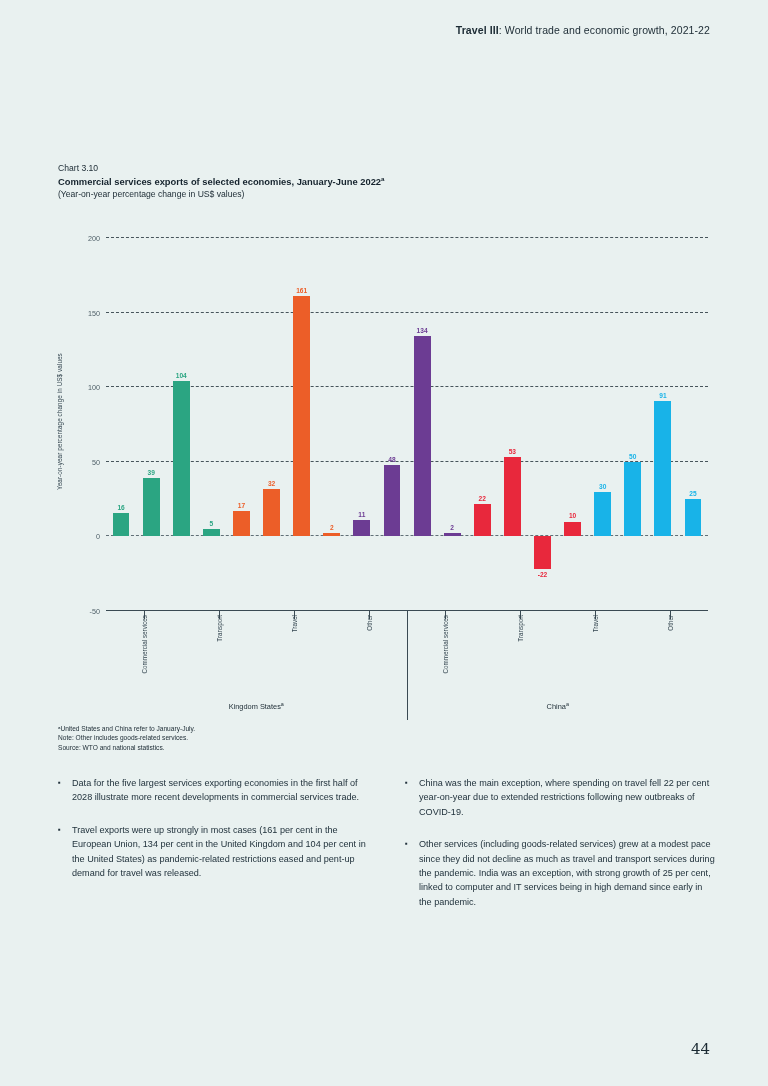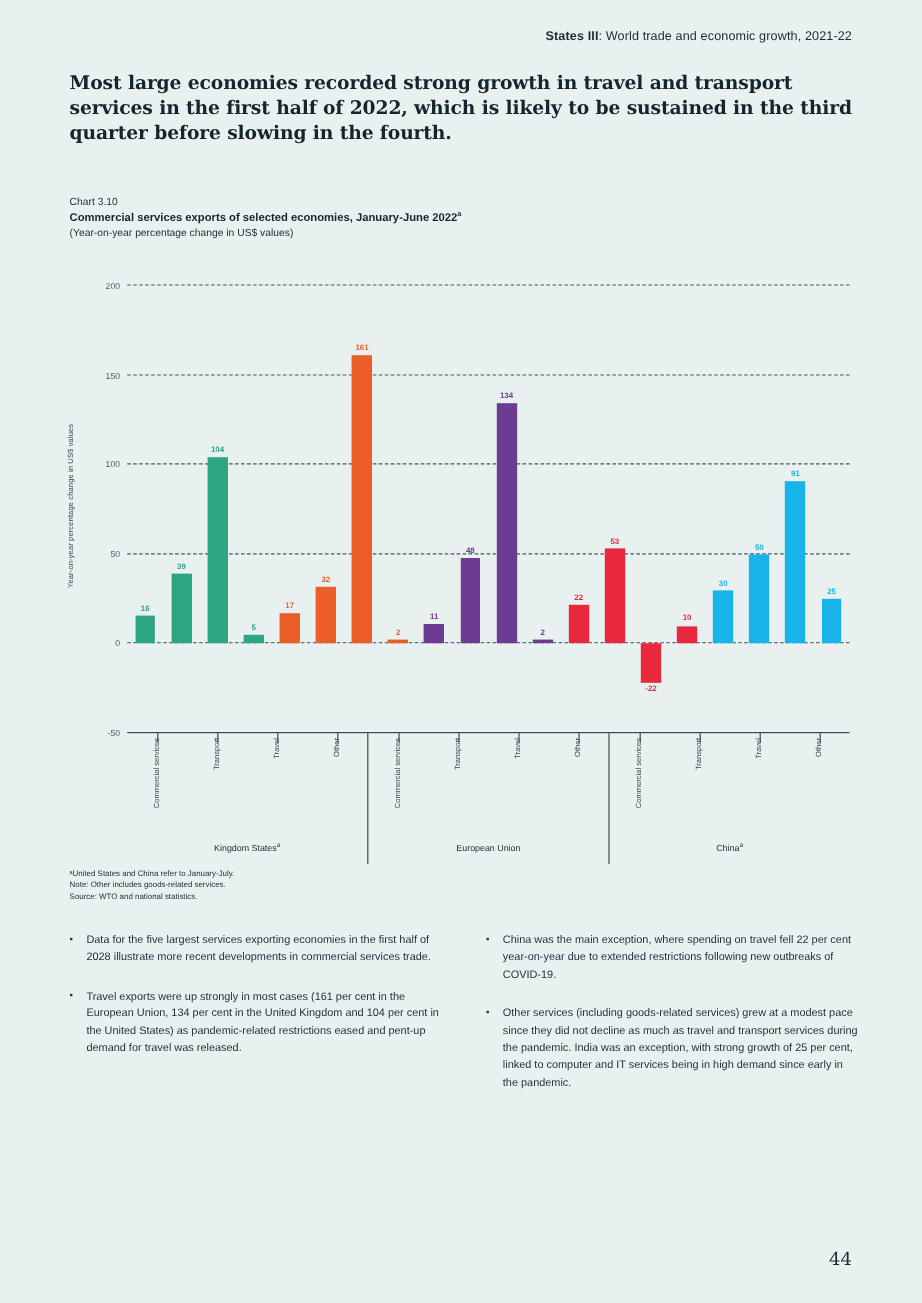--- a/index.html
+++ b/index.html
@@ -118,24 +118,23 @@
     font-family:"DejaVu Serif", serif;
     font-size:15px;color:#1b2a33;
   }
 </style>
 </head>
 <body>
 
 <div class="page">
 
   <div class="runhead">
-    <b>States III</b><span>: World trade and economic growth, 2021-22</span>
+    <b>Travel III</b><span>: World trade and economic growth, 2021-22</span>
   </div>
 
-  <div class="headline">Most large economies recorded strong growth in travel and transport services in the first half of 2022, which is likely to be sustained in the third quarter before slowing in the fourth.</div>
 
   <div class="chart-no">Chart 3.10</div>
   <div class="chart-title"><span>Commercial services exports of selected economies, January-June 2022</span><sup>a</sup></div>
   <div class="chart-sub">(Year-on-year percentage change in US$ values)</div>
 
   <div class="chart">
     <div class="ylabel">Year-on-year percentage change in US$ values</div>
     <div class="plot" id="plot">
       <div id="gridlines">
           <div class="gridline zero" style="bottom: 20%;">
@@ -280,39 +279,20 @@
             <div class="catlabel">Transport</div>
           </div>
           <div class="axiscell">
             <div class="axistick"></div>
             <div class="catlabel">Travel</div>
           </div>
           <div class="axiscell">
             <div class="axistick"></div>
             <div class="catlabel">Other</div>
           </div>
-          <div class="grouplabel"><span>European Union</span></div>
-        </div>
-        <div class="axisgroup">
-          <div class="axiscell">
-            <div class="axistick"></div>
-            <div class="catlabel">Commercial services</div>
-          </div>
-          <div class="axiscell">
-            <div class="axistick"></div>
-            <div class="catlabel">Transport</div>
-          </div>
-          <div class="axiscell">
-            <div class="axistick"></div>
-            <div class="catlabel">Travel</div>
-          </div>
-          <div class="axiscell">
-            <div class="axistick"></div>
-            <div class="catlabel">Other</div>
-          </div>
           <div class="grouplabel"><span>China</span><sup>a</sup></div>
         </div>
       </div>
   </div>
 
   <div class="notes" id="notes">
       <div>ᵃUnited States and China refer to January-July.</div>
       <div>Note: Other includes goods-related services.</div>
       <div>Source: WTO and national statistics.</div>
     </div>

